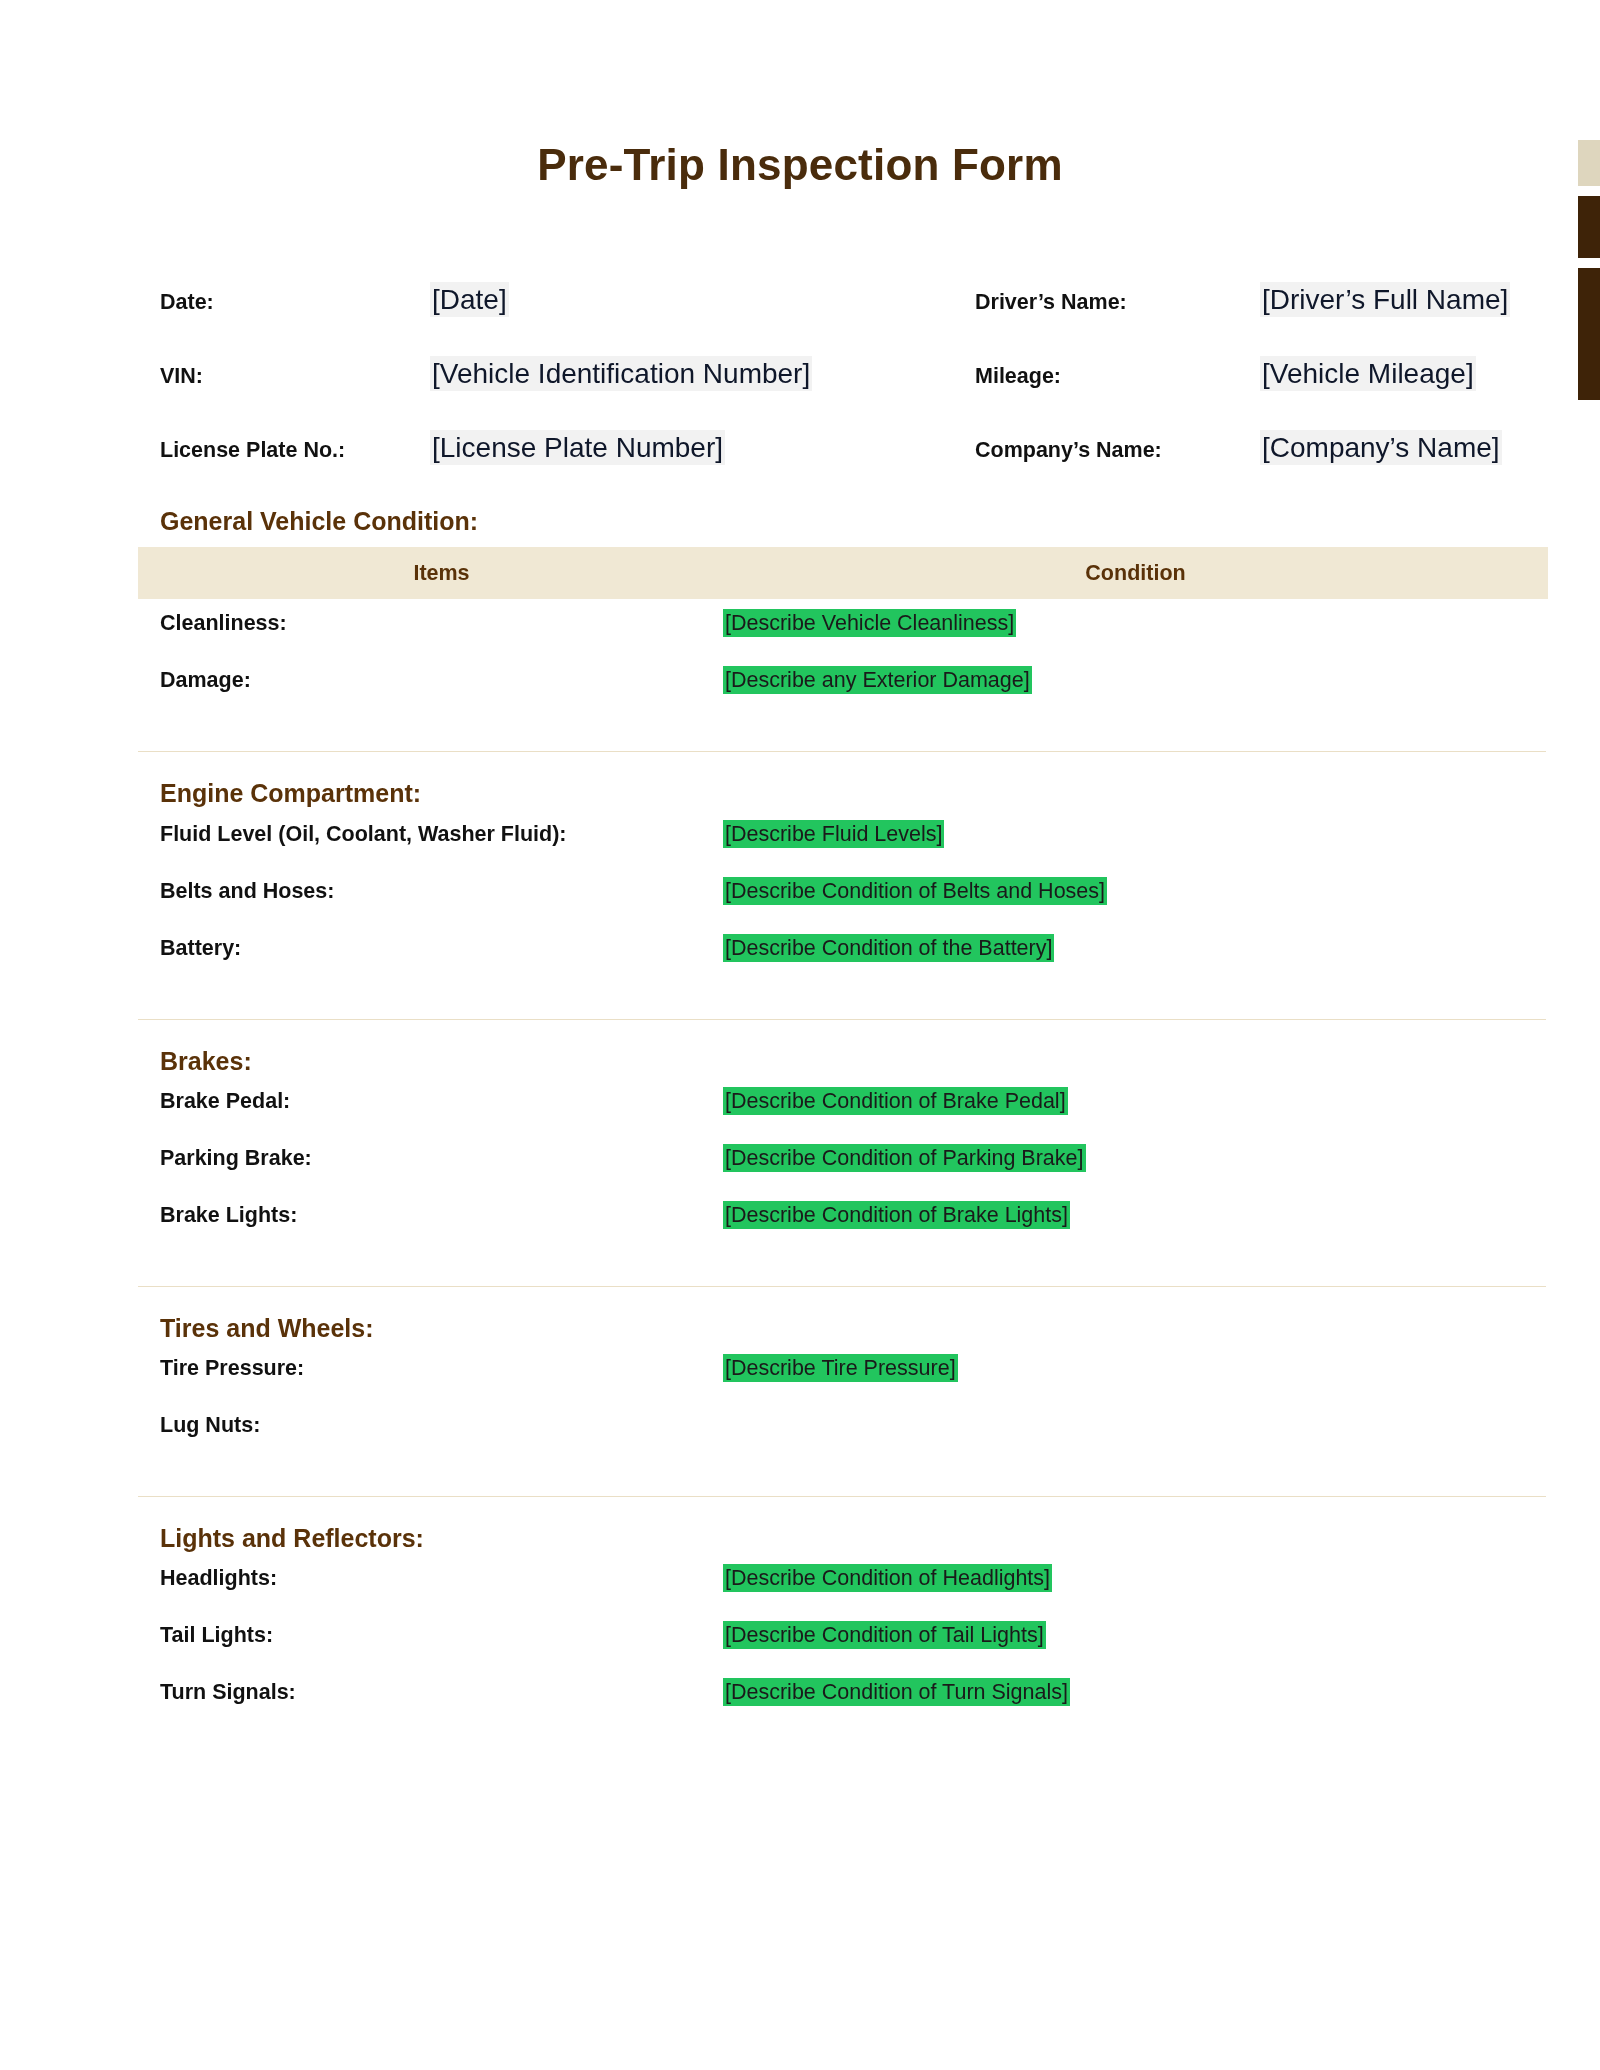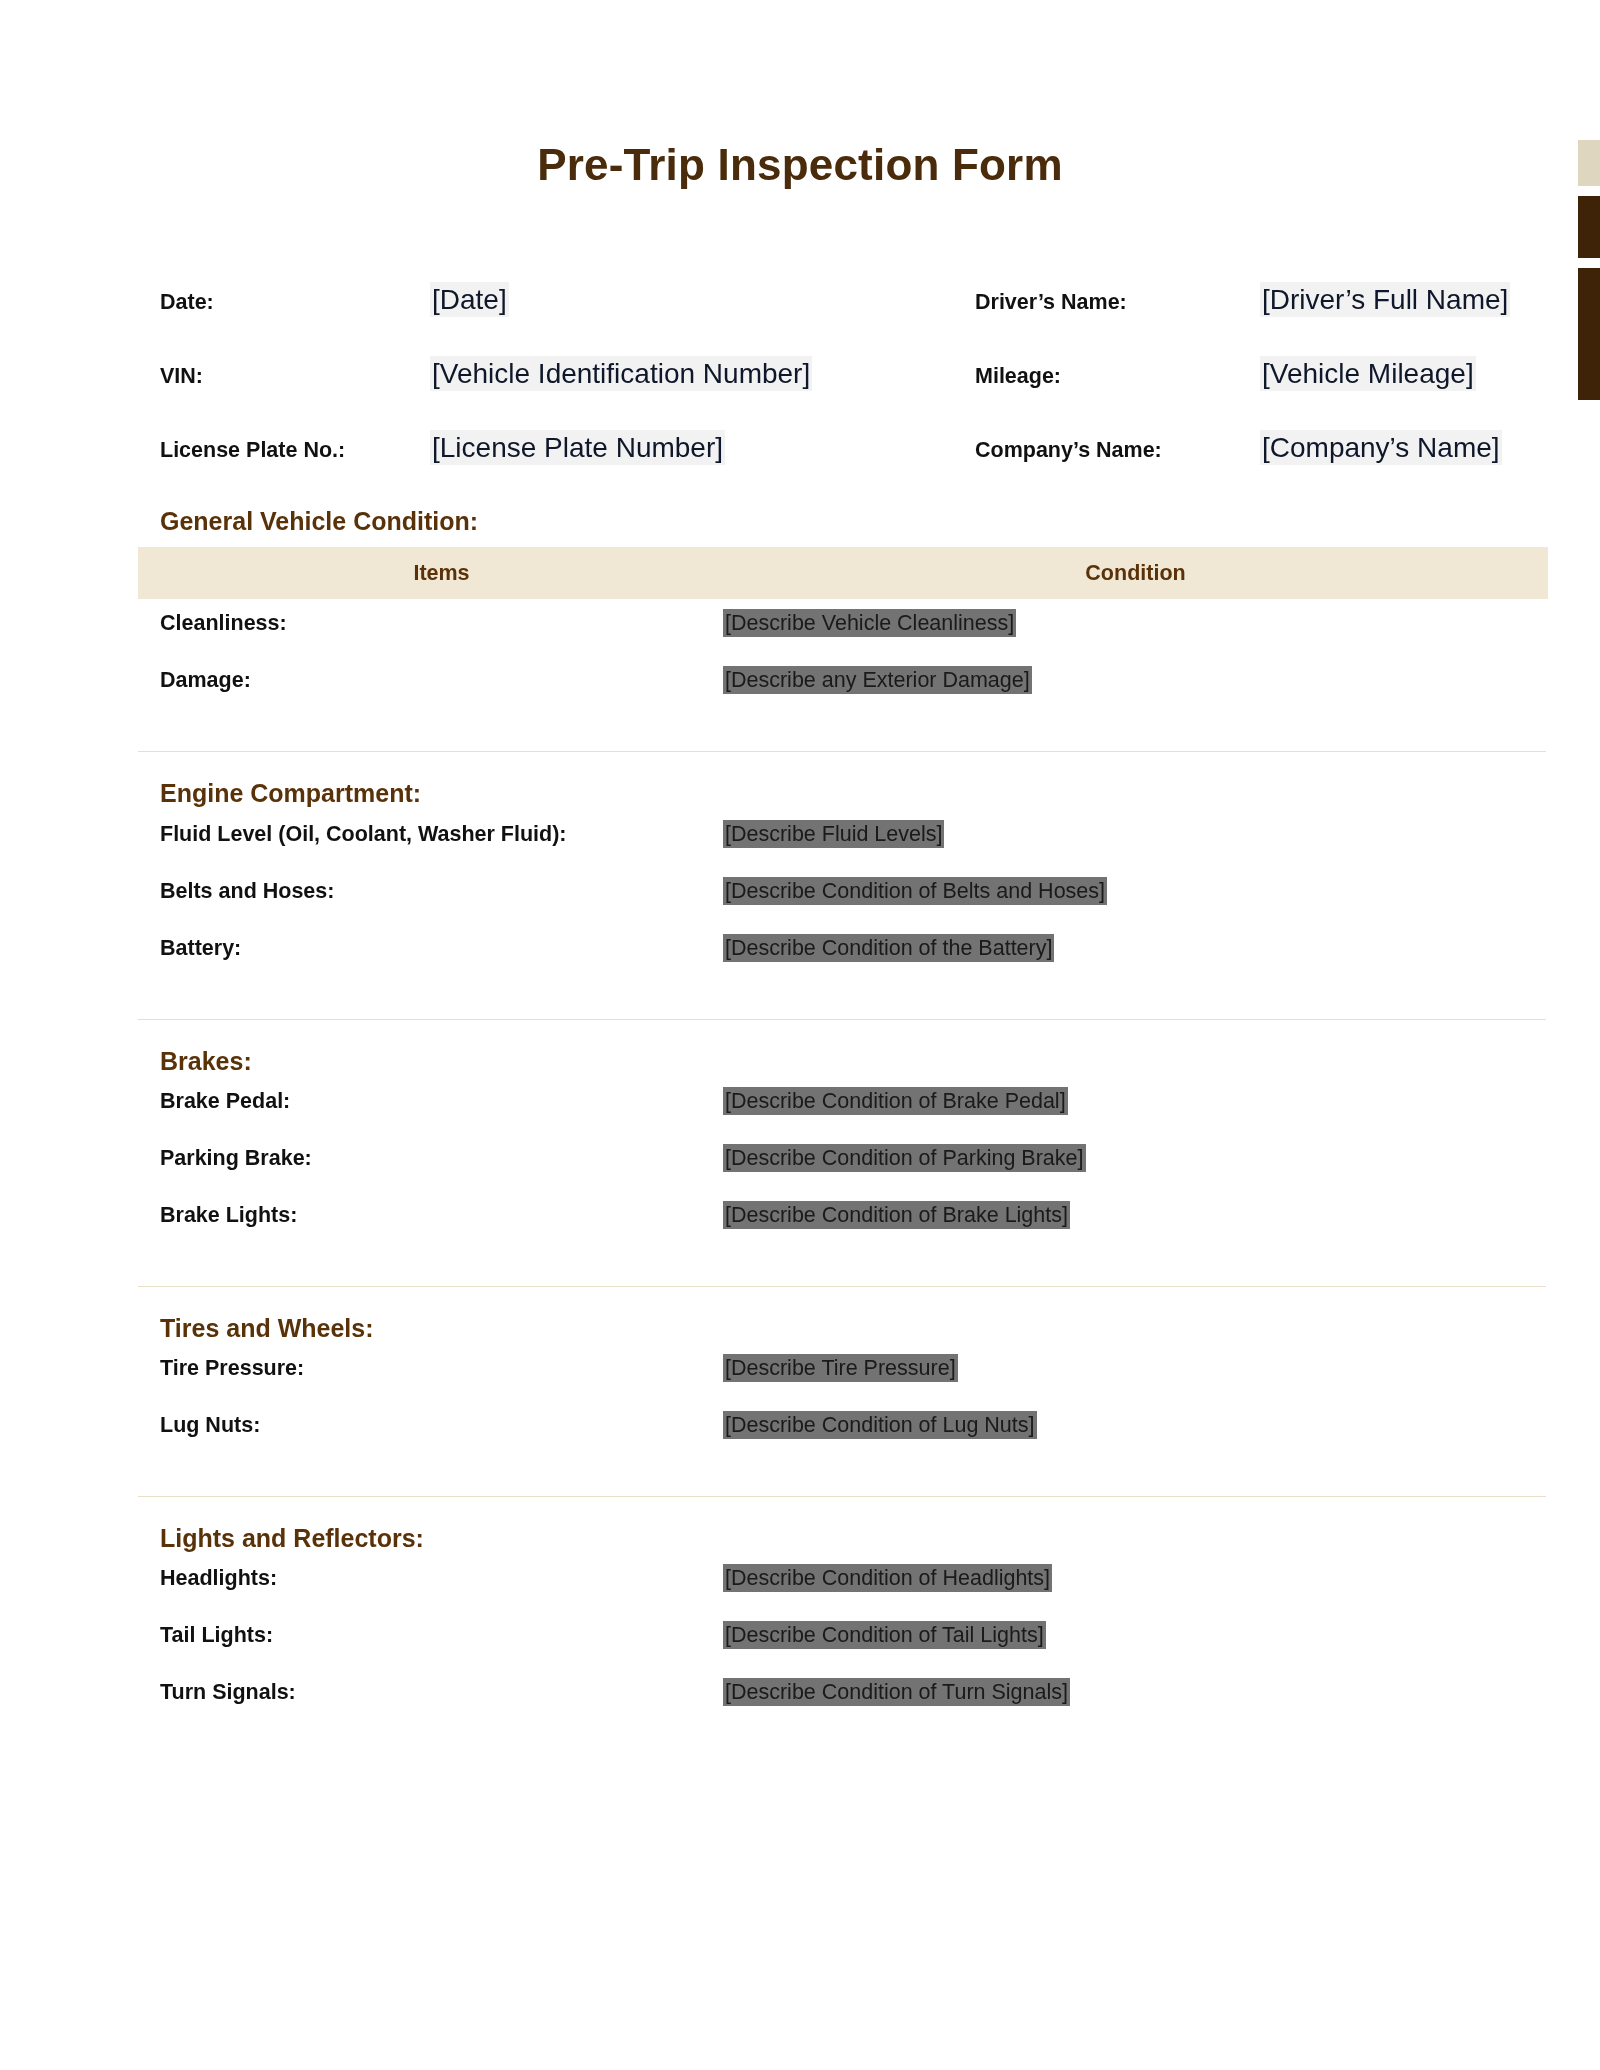--- a/index.html
+++ b/index.html
@@ -131,21 +131,21 @@
     font-weight: bold;
     color: #111111;
     white-space: nowrap;
   }
   .row-value {
     font-size: 21.5px;
     color: #1a1a1a;
     white-space: nowrap;
   }
   .row-value span.hl {
-    background: #737373;
+    background: #22c55e;
     padding: 2px 2px;
   }
 
   .divider {
     border: 0;
     border-top: 1.5px solid #EADFC6;
     width: 1408px;
     margin-left: -22px;
     margin-top: 26px;
   }
@@ -228,21 +228,20 @@
         </div>
         <hr class="divider">
         <div class="section-heading">Tires and Wheels:</div>
         <div class="rows">
           <div class="row">
             <div class="row-label">Tire Pressure:</div>
             <div class="row-value"><span class="hl">[Describe Tire Pressure]</span></div>
           </div>
           <div class="row">
             <div class="row-label">Lug Nuts:</div>
-            <div class="row-value"><span class="hl">[Describe Condition of Lug Nuts]</span></div>
           </div>
         </div>
         <hr class="divider">
         <div class="section-heading">Lights and Reflectors:</div>
         <div class="rows">
           <div class="row">
             <div class="row-label">Headlights:</div>
             <div class="row-value"><span class="hl">[Describe Condition of Headlights]</span></div>
           </div>
           <div class="row">

